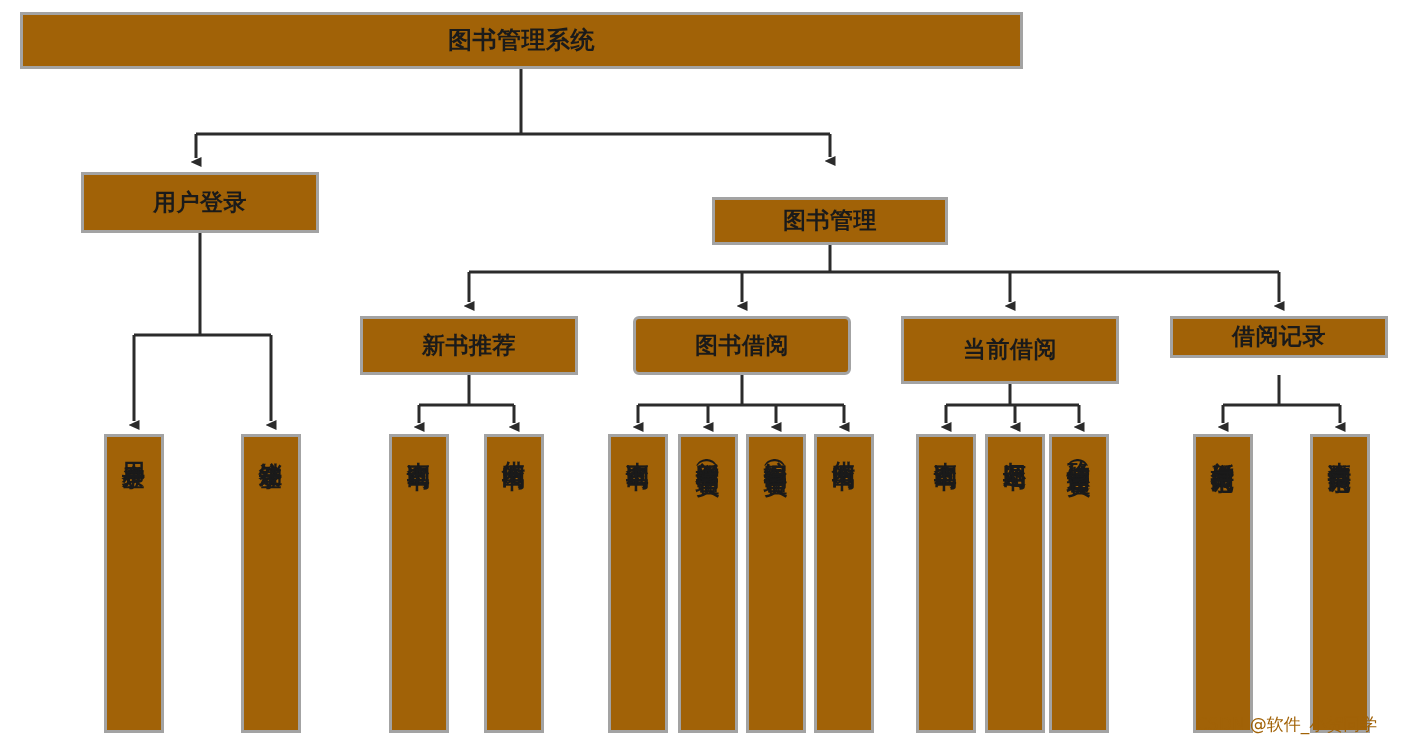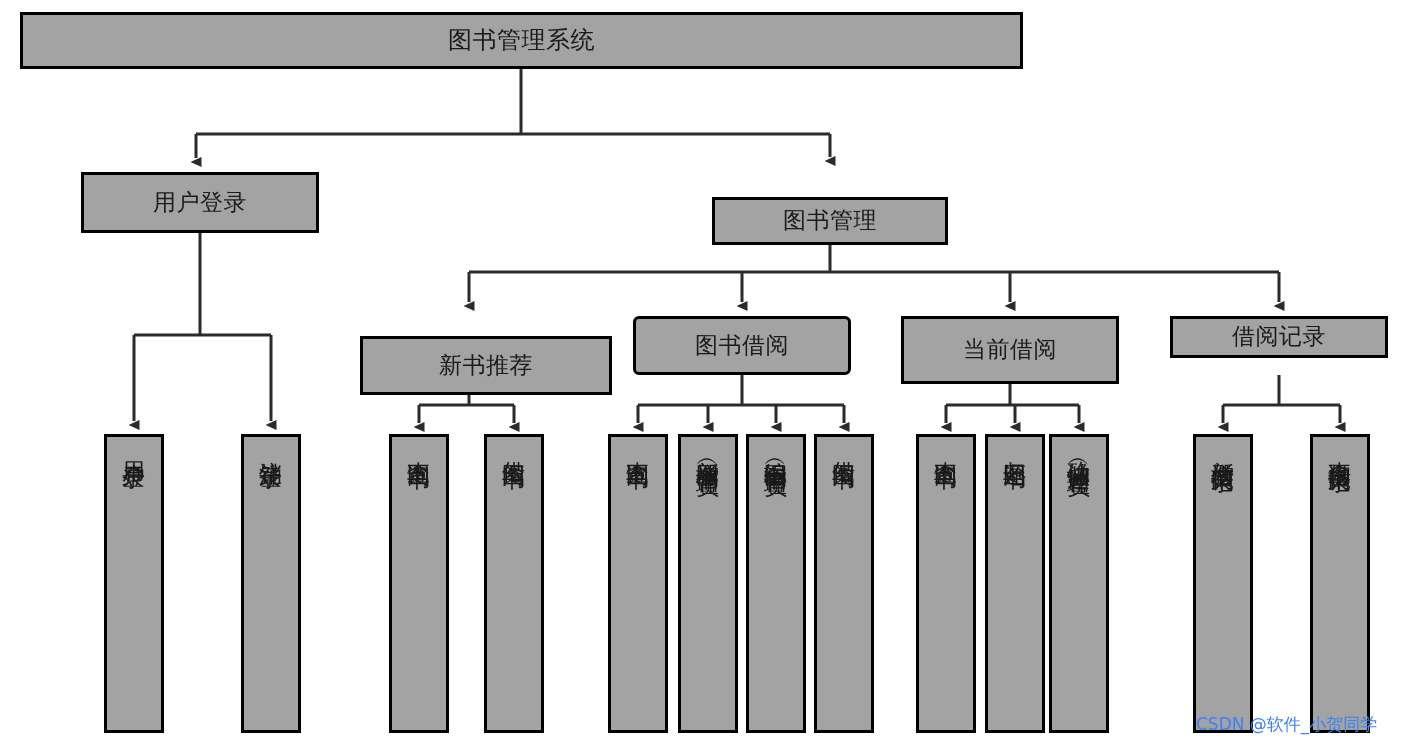--- a/index.html
+++ b/index.html
@@ -22,26 +22,27 @@
     position: absolute;
     left: 0;
     top: 0;
     width: 1405px;
     height: 747px;
     pointer-events: none;
   }
   .node {
     position: absolute;
     box-sizing: border-box;
-    border: 3px solid #000000;
-    background: #a3a3a3;
+    border: 3px solid #a3a3a3;
+    background: #a16207;
     display: flex;
     align-items: center;
     justify-content: center;
     color: #1a1a1a;
+    font-weight: bold;
   }
   .node-label {
     display: block;
     text-align: center;
     line-height: 1.18;
     letter-spacing: 0.5px;
   }
   
   .node.horiz .node-label {
     font-size: 23px;
@@ -66,21 +67,21 @@
     white-space: nowrap;
   }
   .node.vert.tall .node-label {
     max-height: 292px;
   }
   .watermark {
     position: absolute;
     left: 1196px;
     top: 713px;
     font-size: 17px;
-    color: #3b82f6;
+    color: #a16207;
     white-space: nowrap;
     font-family: "DejaVu Sans", "Liberation Sans", sans-serif;
   }
 </style>
 </head>
 <body>
 
 <div id="diagram-root">
 
   <svg class="connectors" viewBox="0 0 1405 747" xmlns="http://www.w3.org/2000/svg">
@@ -137,21 +138,21 @@
     <span class="node-label">图书管理系统</span>
   </div>
 
   <div class="node horiz" style="left:81px; top:172px; width:238px; height:61px;">
     <span class="node-label">用户登录</span>
   </div>
   <div class="node horiz" style="left:712px; top:167px; width:236px; height:48px;margin-top:30px;">
     <span class="node-label">图书管理</span>
   </div>
 
-  <div class="node horiz" style="left:360px; top:316px; width:252px; height:59px;margin-top:20px;">
+  <div class="node horiz" style="left:360px; top:316px; width:218px; height:59px;">
     <span class="node-label">新书推荐</span>
   </div>
   <div class="node horiz" style="left:633px; top:316px; width:218px; height:59px;border-radius:6px;">
     <span class="node-label">图书借阅</span>
   </div>
   <div class="node horiz" style="left:901px; top:316px; width:218px; height:68px;">
     <span class="node-label">当前借阅</span>
   </div>
   <div class="node horiz" style="left:1170px; top:316px; width:218px; height:42px;">
     <span class="node-label">借阅记录</span>

